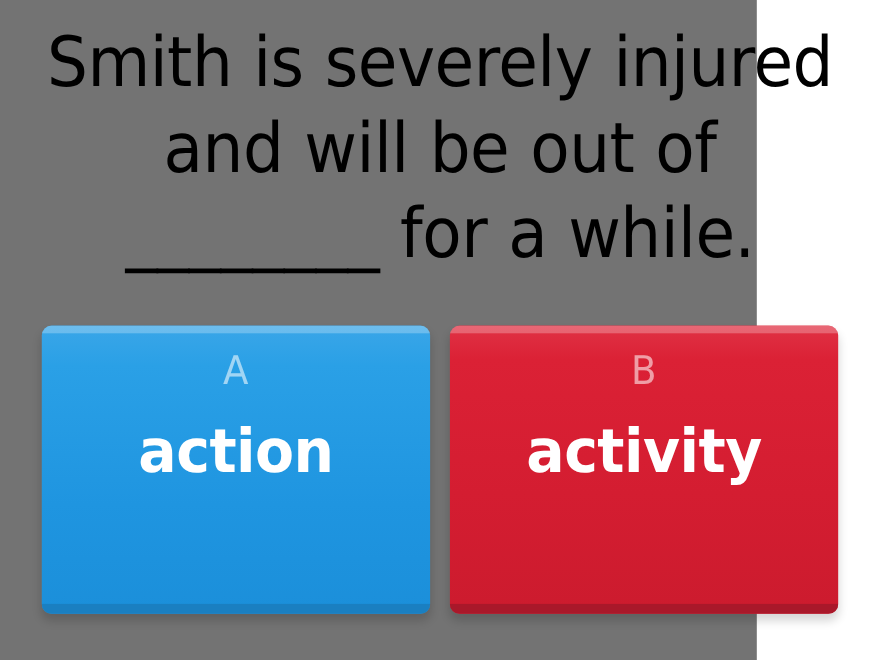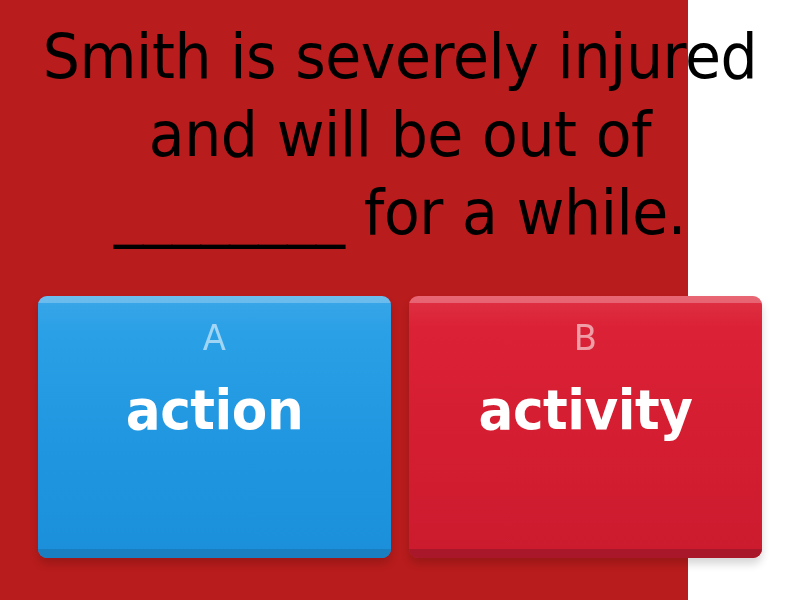--- a/index.html
+++ b/index.html
@@ -9,21 +9,21 @@
     height: 600px;
     background: #ffffff;
     font-family: "DejaVu Sans", sans-serif;
     overflow: hidden;
   }
 
   #quiz-root {
     position: relative;
     width: 688px;
     height: 600px;
-    background: #b91c1c;
+    background: #737373;
   }
 
   
   #question-block {
     position: absolute;
     left: 0;
     top: 18px;
     width: 800px;
     height: 255px;
     display: flex;

